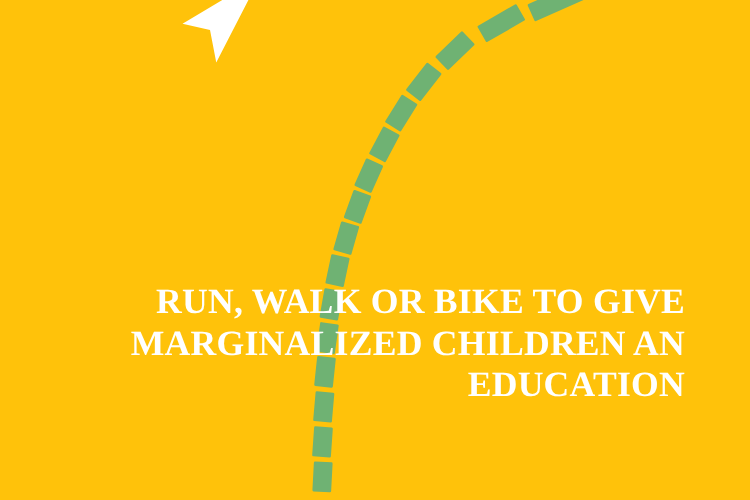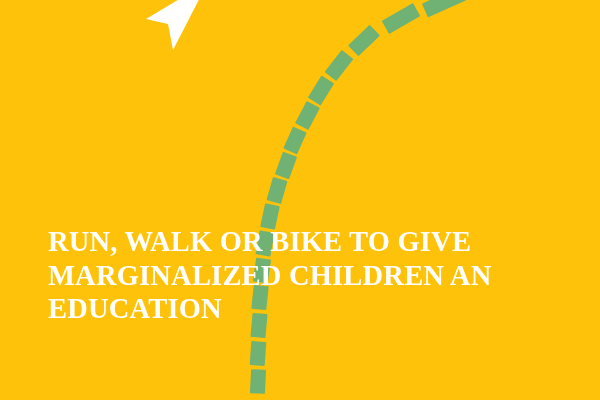--- a/index.html
+++ b/index.html
@@ -97,20 +97,21 @@
     top: 225px;
     z-index: 3;
     font-family: "Liberation Serif", serif;
     font-weight: 700;
     font-size: 28.5px;
     line-height: 1.18;
     color: #FFFFFF;
     letter-spacing: 0.2px;
     text-transform: uppercase;
     max-width: 500px;
+    text-align: right;
   }
 
   
   .dateline {
     position: absolute;
     left: 48px;
     top: 352px;
     z-index: 3;
     font-family: "Liberation Serif", serif;
     font-weight: 700;

